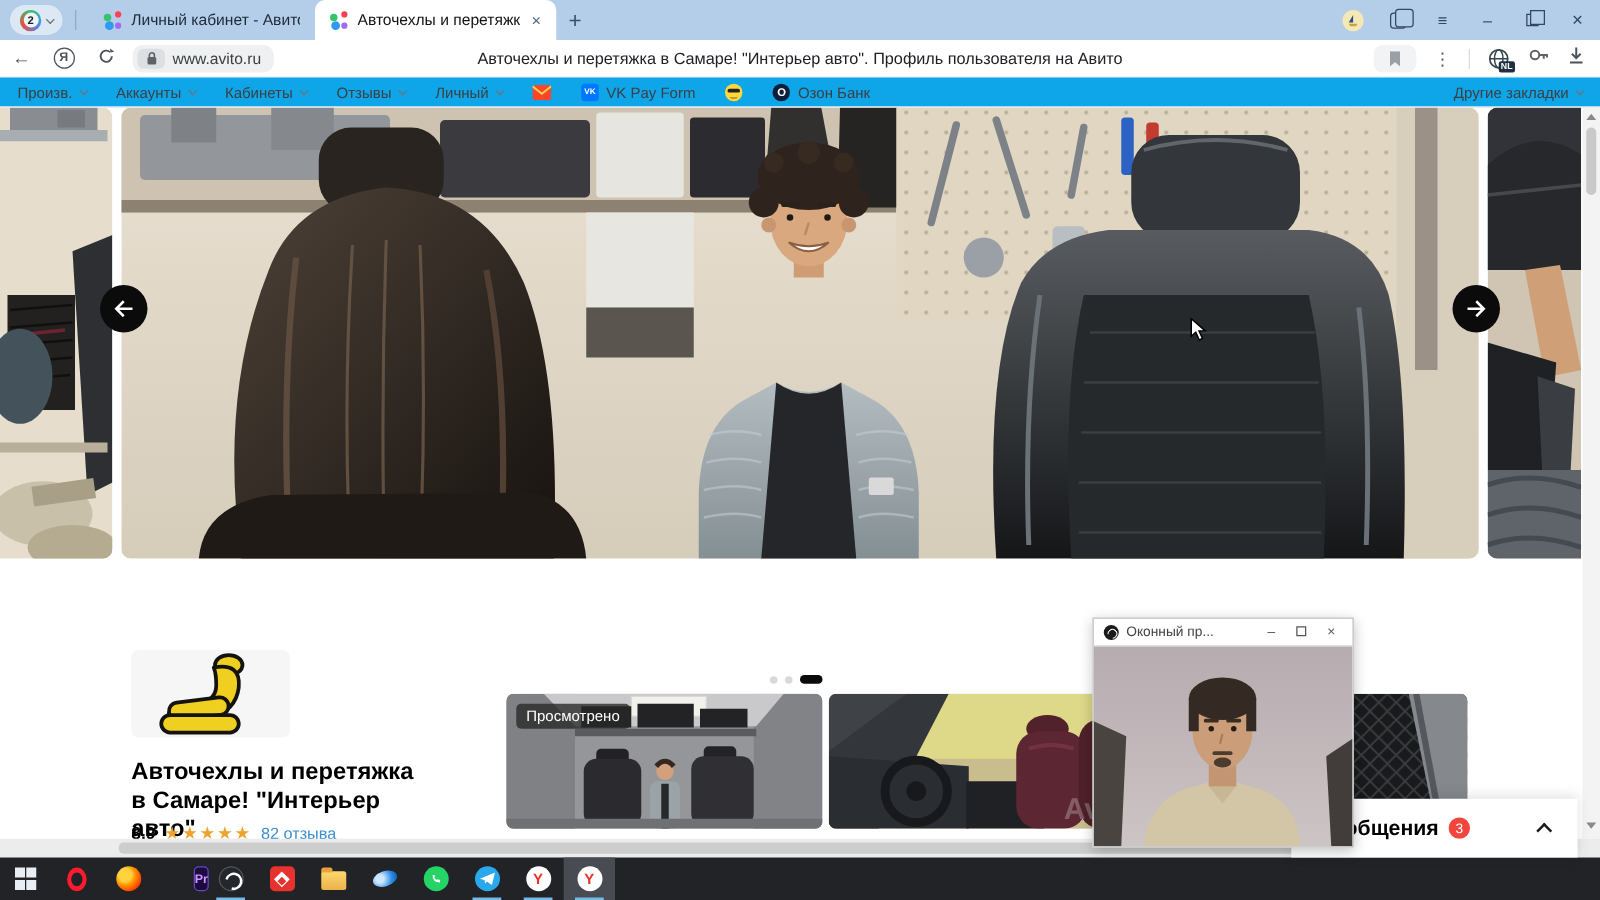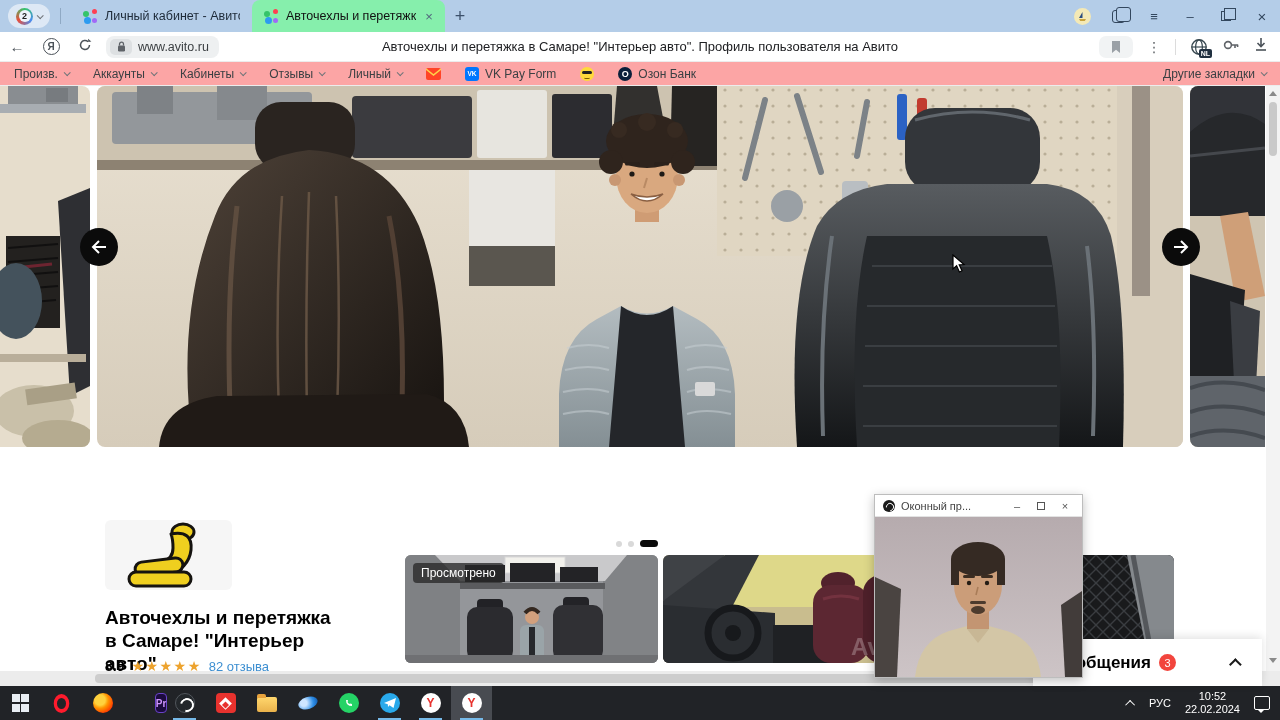--- a/index.html
+++ b/index.html
@@ -6,21 +6,21 @@
   *{box-sizing:border-box;font-family:"Liberation Sans",sans-serif;}
   .screen{position:relative;width:1280px;height:720px;overflow:hidden;background:#fff;}
 
   
   .titlebar{position:absolute;left:0;top:0;width:1280px;height:32px;background:#b4cde8;display:flex;align-items:center;}
   .tabpill{display:flex;align-items:center;gap:4px;margin-left:8px;background:rgba(255,255,255,.55);border-radius:14px;padding:3px 8px;height:24px;}
   .tgring{width:17px;height:17px;border-radius:50%;background:conic-gradient(#35c46a,#4a8df0,#e84f3d,#35c46a);display:flex;align-items:center;justify-content:center;}
   .tgring span{width:12px;height:12px;border-radius:50%;background:#eef4fb;font-size:9px;font-weight:bold;color:#222;display:flex;align-items:center;justify-content:center;}
   .vdiv{width:1px;height:16px;background:#8fa9c4;margin:0 10px;}
   .tab{display:flex;align-items:center;gap:7px;font-size:12.5px;color:#1d2a38;padding:0 12px;height:32px;white-space:nowrap;}
-  .tab.active{background:#86efac;border-radius:8px 8px 0 0;color:#111;}
+  .tab.active{background:#ffffff;border-radius:8px 8px 0 0;color:#111;}
   .tab .ttl{max-width:135px;overflow:hidden;}
   .favicon{width:15px;height:15px;position:relative;flex:0 0 15px;}
   .favicon i{position:absolute;border-radius:50%;}
   .fav-g{width:6px;height:6px;left:0;top:2px;background:#35c46a;}
   .fav-r{width:5px;height:5px;right:1px;top:0;background:#ff4053;}
   .fav-b{width:7px;height:7px;left:1px;bottom:0;background:#2d9bf0;}
   .fav-p{width:5px;height:5px;right:1px;bottom:1px;background:#a169f7;}
   .tclose{color:#51667d;font-size:13px;margin-left:2px;cursor:default;}
   .newtab{font-size:18px;color:#3c506a;margin-left:10px;}
   .winbtns{margin-left:auto;display:flex;align-items:center;gap:0;}
@@ -38,21 +38,21 @@
   .lockbox{width:22px;height:16px;background:#dde0e2;border-radius:5px;display:flex;align-items:center;justify-content:center;}
   .url{font-size:12.5px;color:#3c4043;}
   .pgtitle{position:absolute;left:0;right:0;text-align:center;font-size:13px;color:#202124;pointer-events:none;}
   .abar-right{margin-left:auto;display:flex;align-items:center;gap:14px;padding-right:12px;z-index:2;}
   .flagbox{background:#f1f3f4;border-radius:7px;width:34px;height:22px;display:flex;align-items:center;justify-content:center;}
   .kebab{color:#5f6368;font-size:14px;letter-spacing:0;}
   .extsep{width:1px;height:16px;background:#dcdcdc;}
   .extglobe{position:relative;width:18px;height:18px;}
   .nlbadge{position:absolute;right:-4px;bottom:-2px;background:#203040;color:#fff;font-size:7px;font-weight:bold;padding:1px 2px;border-radius:2px;}
 
-  .bookmarks{position:absolute;left:0;top:62px;width:1280px;height:24px;background:#fca5a5;border-bottom:1px solid #ececec;display:flex;align-items:center;font-size:12px;color:#3c4043;padding:0 14px;gap:24px;}
+  .bookmarks{position:absolute;left:0;top:62px;width:1280px;height:24px;background:#0ea5e9;border-bottom:1px solid #ececec;display:flex;align-items:center;font-size:12px;color:#3c4043;padding:0 14px;gap:24px;}
   .bmi{display:flex;align-items:center;gap:6px;white-space:nowrap;}
   .chv{display:inline-block;width:5px;height:5px;border-right:1.5px solid #707479;border-bottom:1.5px solid #707479;transform:rotate(45deg) translateY(-1px);}
   .bm-right{margin-left:auto;display:flex;align-items:center;gap:6px;}
   .ic14{width:14px;height:14px;border-radius:3px;display:flex;align-items:center;justify-content:center;flex:0 0 14px;}
   .vkic{background:#0077ff;color:#fff;font-size:6.5px;font-weight:bold;}
   .ozic{background:#0b1f3a;border-radius:50%;color:#fff;font-size:9px;font-weight:bold;}
   .emojic{background:#ffd93b;border-radius:50%;position:relative;}
   .emojic:before{content:"";position:absolute;left:2px;top:4px;width:10px;height:3px;background:#222;border-radius:2px;}
   .emojic:after{content:"";position:absolute;left:4px;bottom:2px;width:6px;height:2px;border-bottom:1.5px solid #7a5b00;border-radius:50%;}
 
@@ -641,24 +641,15 @@
     </div>
     <div class="tslot">
         <span class="ybr">Y</span>
         <span class="runline"></span>
       </div>
     <div class="tslot active">
         <span class="ybr">Y</span>
         <span class="runline"></span>
       </div>
 
-    <div class="tray">
-      <span class="upchv"></span>
-      <span class="lang">РУС</span>
-      <span class="clock">
-        <span>10:52</span><br>
-        <span>22.02.2024</span>
-      </span>
-      <span class="notif"></span>
-    </div>
   </div>
 
 </div>
 
 </body></html>

